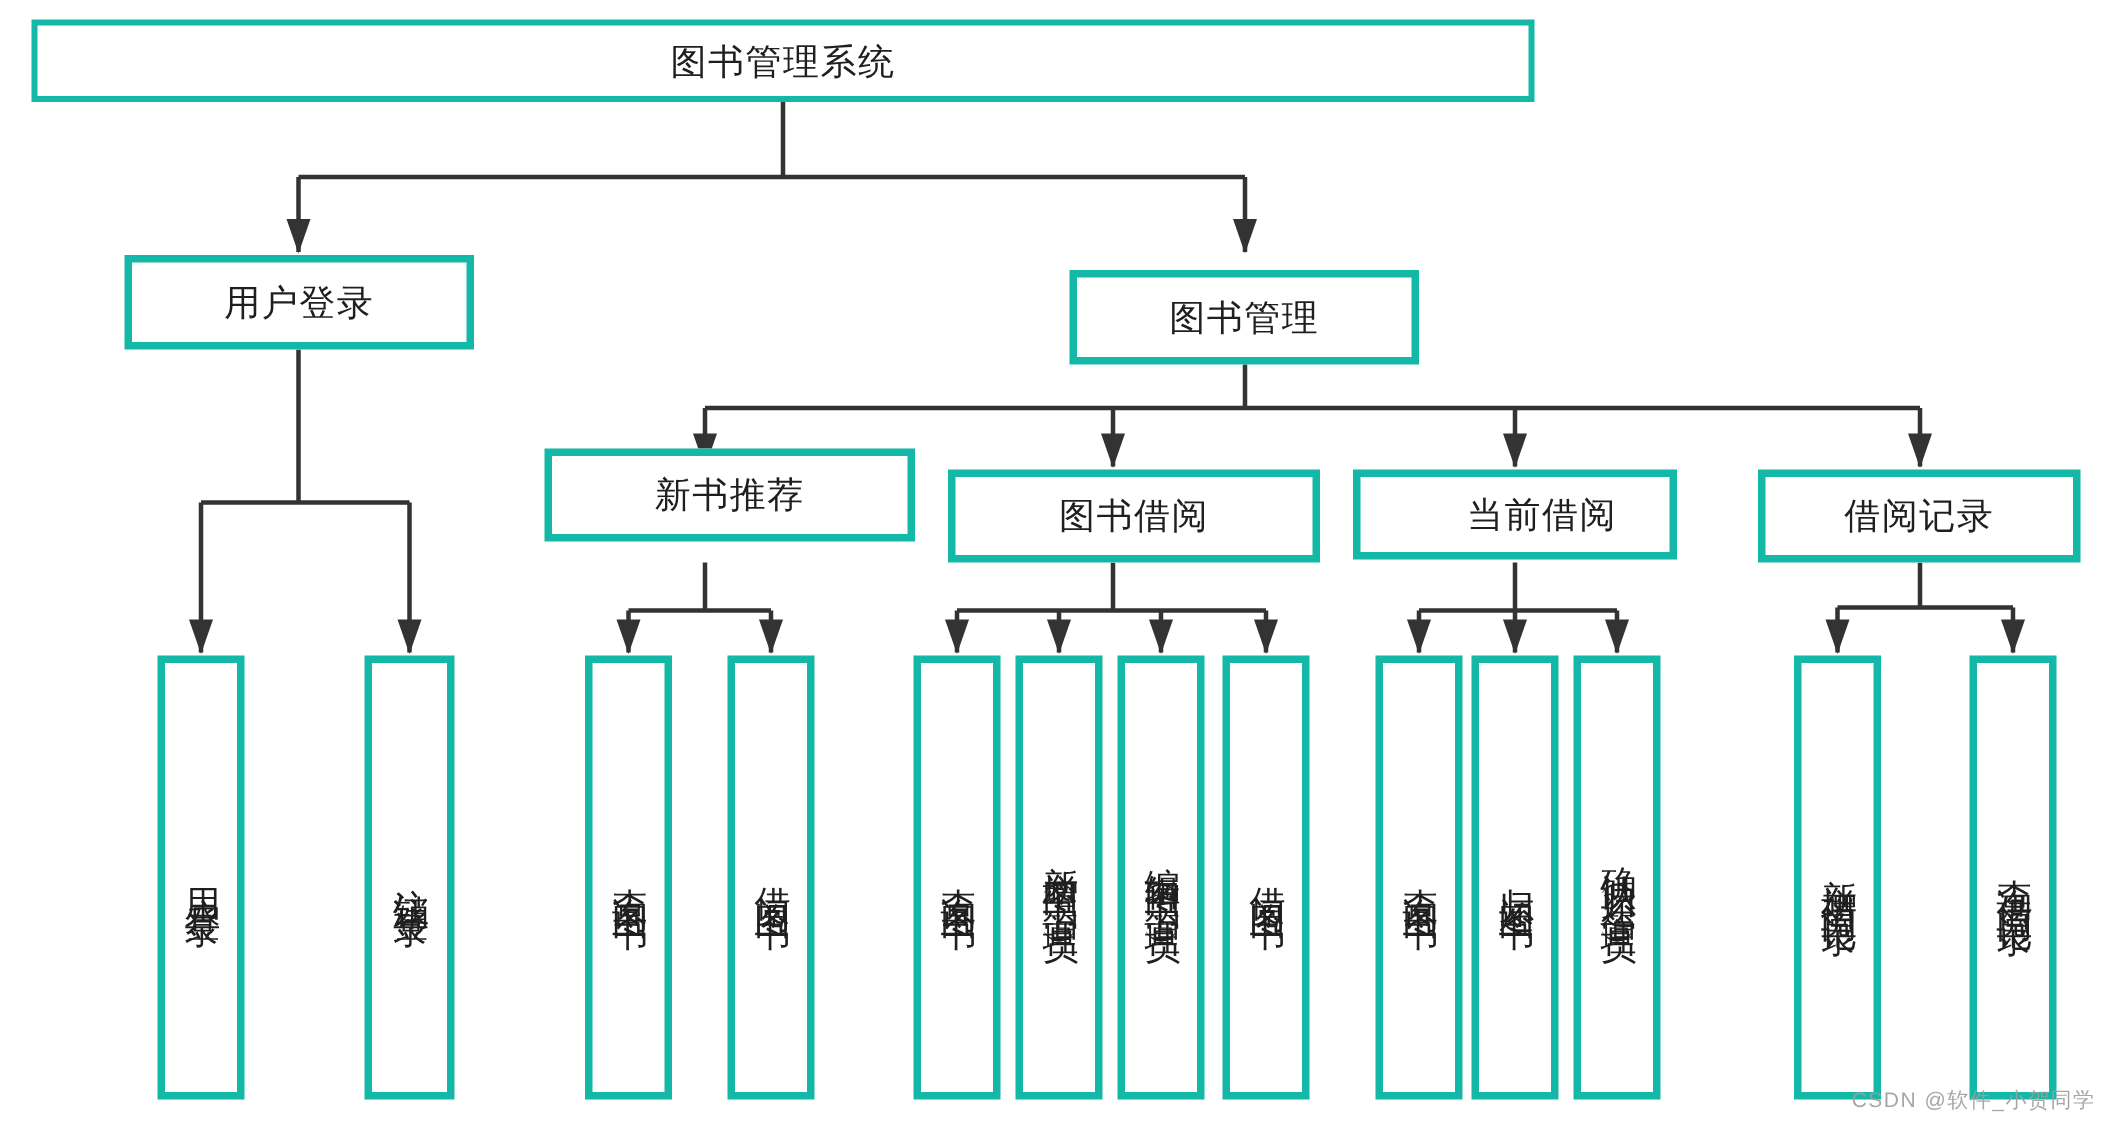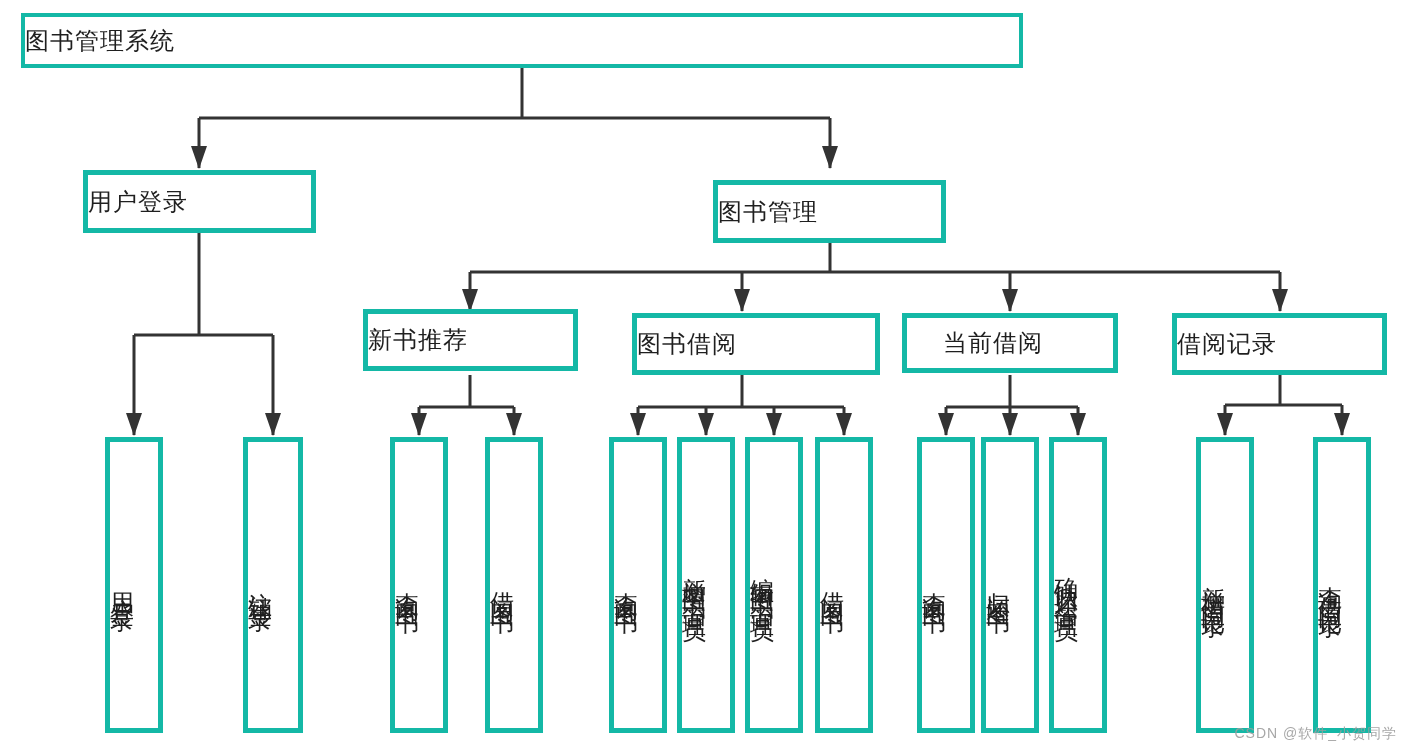--- a/index.html
+++ b/index.html
@@ -17,20 +17,21 @@
     width: 1405px; height: 747px;
     z-index: 1;
   }
   .node {
     position: absolute;
     background: #ffffff;
     border: 5px solid #14b8a6;
     box-sizing: border-box;
     display: flex;
     align-items: center;
+    justify-content: center;
     z-index: 2;
     color: #1f1f1f;
   }
   .node.root { border-width: 4px; }
   .h-label {
     font-size: 24px;
     letter-spacing: 1px;
     white-space: nowrap;
     color: #1f1f1f;
   }
@@ -106,21 +107,21 @@
     <span class="h-label">图书管理系统</span>
   </div>
 
   <div class="node" style="left:83px; top:170px; width:233px; height:63px;">
     <span class="h-label">用户登录</span>
   </div>
   <div class="node" style="left:713px; top:170px; width:233px; height:63px;margin-top:10px;">
     <span class="h-label">图书管理</span>
   </div>
 
-  <div class="node" style="left:363px; top:309px; width:215px; height:62px;">
+  <div class="node" style="left:363px; top:299px; width:247px; height:62px;">
     <span class="h-label">新书推荐</span>
   </div>
   <div class="node" style="left:632px; top:313px; width:248px; height:62px;">
     <span class="h-label">图书借阅</span>
   </div>
   <div class="node" style="left:902px; top:313px; width:216px; height:60px;padding-left:36px;">
     <span class="h-label">当前借阅</span>
   </div>
   <div class="node" style="left:1172px; top:313px; width:215px; height:62px;font-family:Liberation Serif, serif;">
     <span class="h-label">借阅记录</span>

